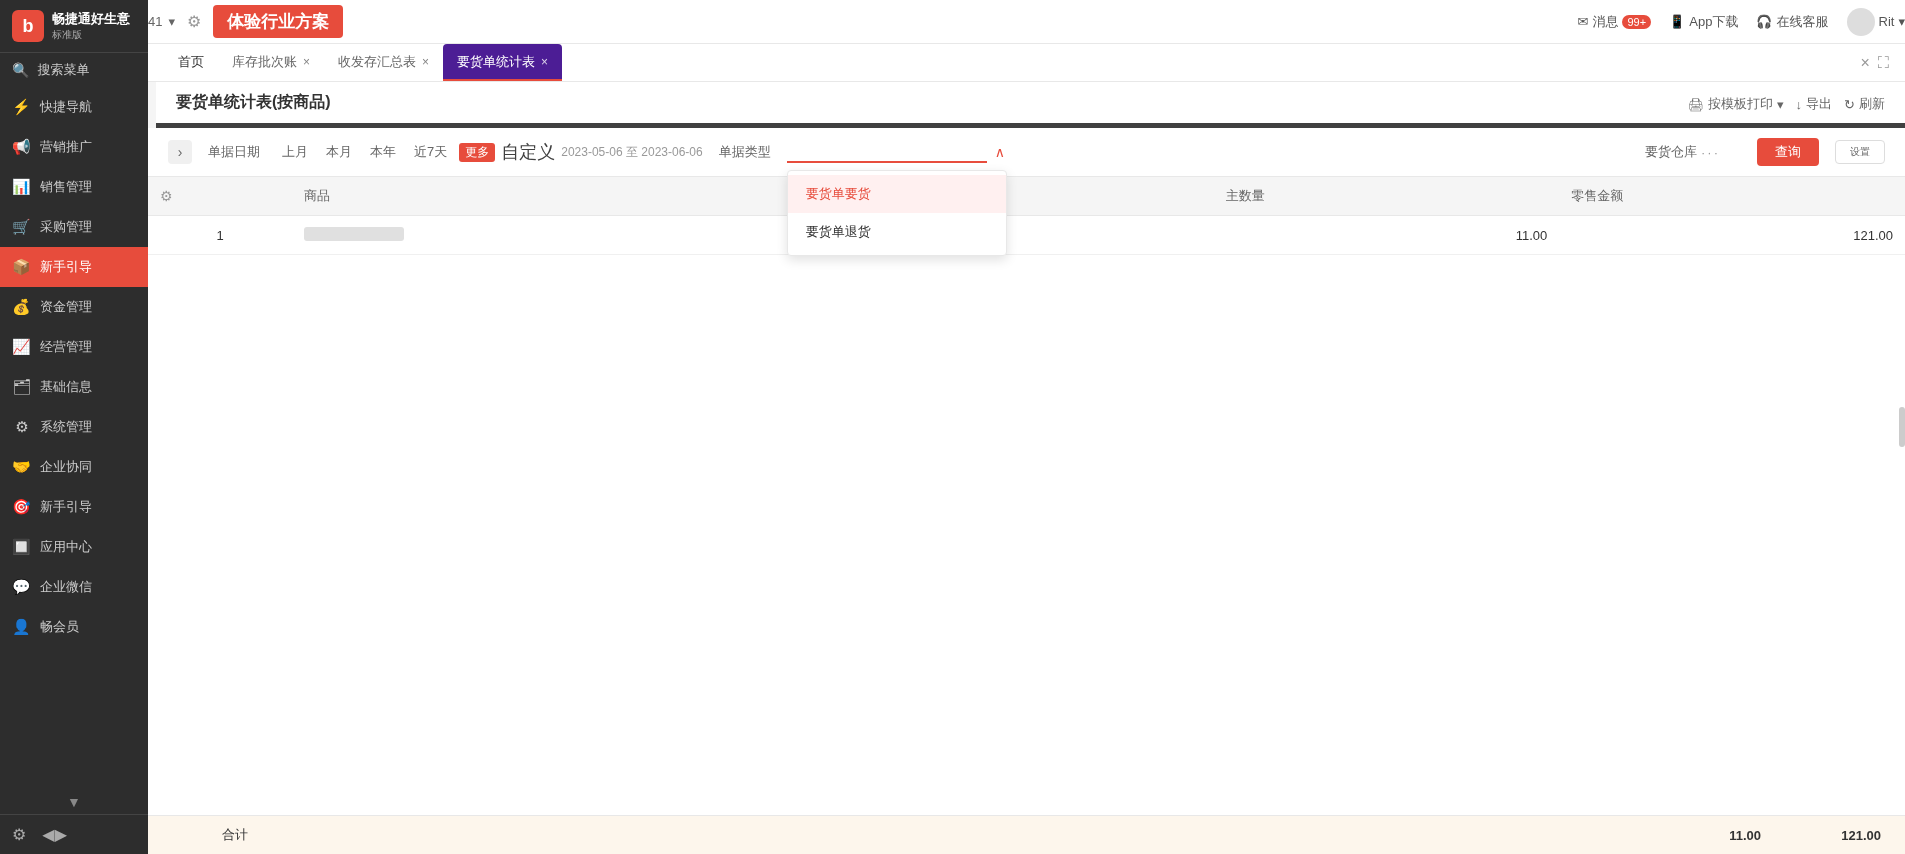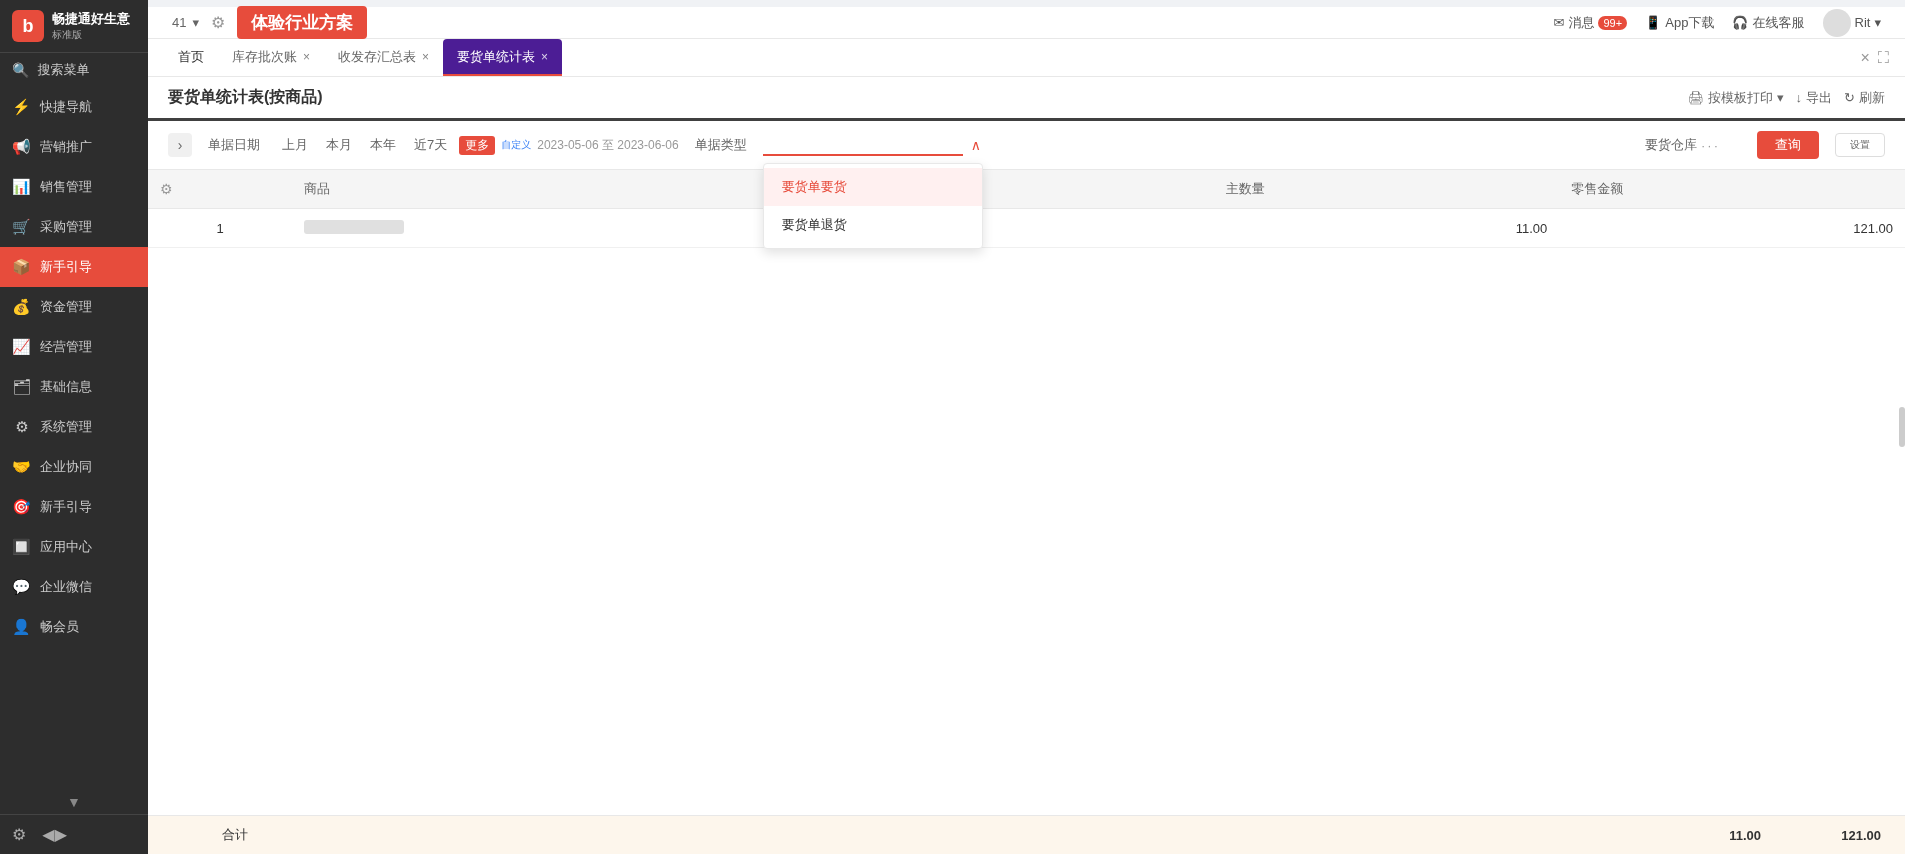--- a/index.html
+++ b/index.html
@@ -28,21 +28,21 @@
     .sidebar-footer { padding: 10px 12px; display: flex; align-items: center; gap: 16px; border-top: 1px solid #444; }
     .sidebar-footer-icon { color: #aaa; font-size: 16px; cursor: pointer; }
 
     
     .sidebar-scroll-btn { display: flex; justify-content: center; padding: 4px; color: #888; }
 
     
     .main { flex: 1; display: flex; flex-direction: column; height: 100%; overflow: hidden; }
 
     
-    .topbar { background: #fff; display: flex; align-items: center; padding: 0 24px; height: 32px; border-bottom: 1px solid #e8e8e8; flex-shrink: 0; justify-content: space-between; margin-top: 7px; }
+    .topbar { background: #fff; display: flex; align-items: center; padding: 0 0; height: 44px; border-bottom: 1px solid #e8e8e8; flex-shrink: 0; justify-content: space-between; }
     .topbar-left { display: flex; align-items: center; gap: 12px; }
     .topbar-selector { display: flex; align-items: center; gap: 6px; color: #666; font-size: 13px; cursor: pointer; }
     .topbar-settings { color: #999; font-size: 16px; cursor: pointer; }
     .topbar-trial-btn { background: #e74c3c; color: #fff; border: none; padding: 5px 14px; border-radius: 4px; font-size: 17px; cursor: pointer; font-weight: bold; }
     .topbar-right { display: flex; align-items: center; gap: 18px; color: #555; font-size: 13px; }
     .topbar-right-item { display: flex; align-items: center; gap: 4px; cursor: pointer; }
     .topbar-badge { background: #e74c3c; color: #fff; border-radius: 10px; font-size: 11px; padding: 1px 5px; }
     .topbar-avatar { width: 28px; height: 28px; background: #ddd; border-radius: 50%; }
 
     
@@ -50,33 +50,33 @@
     .tab-item { display: flex; align-items: center; padding: 0 14px; height: 100%; font-size: 13px; color: #666; cursor: pointer; border-bottom: 2px solid transparent; white-space: nowrap; gap: 6px; }
     .tab-item.active { color: #fff; background: #4c1d95; border-radius: 4px 4px 0 0; border-bottom: 2px solid #e74c3c; }
     .tab-close { color: inherit; font-size: 12px; opacity: 0.8; }
     .tab-home { color: #333; font-weight: normal; }
     .tabs-bar-right { margin-left: auto; display: flex; align-items: center; gap: 8px; color: #999; font-size: 16px; cursor: pointer; }
 
     
     .content { flex: 1; overflow: hidden; display: flex; flex-direction: column; background: #f5f5f5; }
 
     
-    .page-header { background: #fff; padding: 10px 20px; display: flex; align-items: center; justify-content: space-between; border-bottom: 3px solid #404040; flex-shrink: 0; }
+    .page-header { background: #fff; padding: 10px 20px; display: flex; align-items: flex-end; justify-content: space-between; border-bottom: 5px solid #404040; flex-shrink: 0; margin-left: 8px; }
     .page-title { font-size: 16px; font-weight: bold; color: #333; }
     .page-actions { display: flex; align-items: center; gap: 12px; }
     .page-action-btn { display: flex; align-items: center; gap: 4px; color: #666; font-size: 13px; cursor: pointer; }
 
     
     .filter-bar { background: #fff; padding: 10px 20px; display: flex; align-items: center; gap: 16px; border-bottom: 1px solid #e8e8e8; flex-shrink: 0; flex-wrap: wrap; }
     .filter-expand-btn { background: #f0f0f0; border: none; width: 24px; height: 24px; border-radius: 4px; cursor: pointer; font-size: 14px; display: flex; align-items: center; justify-content: center; color: #666; }
     .filter-label { color: #666; font-size: 13px; white-space: nowrap; }
     .filter-date-group { display: flex; align-items: center; gap: 6px; }
     .filter-date-btn { color: #666; font-size: 13px; cursor: pointer; padding: 2px 6px; border-radius: 3px; }
     .filter-date-btn.active-more { background: #e74c3c; color: #fff; border-radius: 3px; padding: 1px 6px; font-size: 12px; }
-    .filter-date-custom { color: #3b82f6; font-size: 10px; cursor: pointer; font-family: Liberation Mono, monospace; }
+    .filter-date-custom { color: #404040; font-size: 18px; cursor: pointer; font-family: Liberation Mono, monospace; }
     .filter-date-range { color: #999; font-size: 12px; }
     .filter-type-group { display: flex; align-items: center; gap: 8px; flex: 1; }
     .filter-type-input { flex: 1; border: none; outline: none; font-size: 13px; color: #333; max-width: 200px; border-bottom: 2px solid #e74c3c; padding: 2px 4px; }
     .filter-chevron { color: #e74c3c; font-size: 14px; cursor: pointer; }
     .filter-warehouse-group { display: flex; align-items: center; gap: 4px; color: #666; font-size: 13px; }
     .filter-warehouse-dots { color: #999; cursor: pointer; letter-spacing: 2px; }
     .filter-query-btn { background: #e74c3c; color: #fff; border: none; padding: 5px 18px; border-radius: 4px; font-size: 13px; cursor: pointer; margin-left: 21px; }
     .filter-settings-btn { background: #fff; color: #666; border: 1px solid #ddd; padding: 4px 14px; border-radius: 4px; font-size: 10px; cursor: pointer; }
 
     

